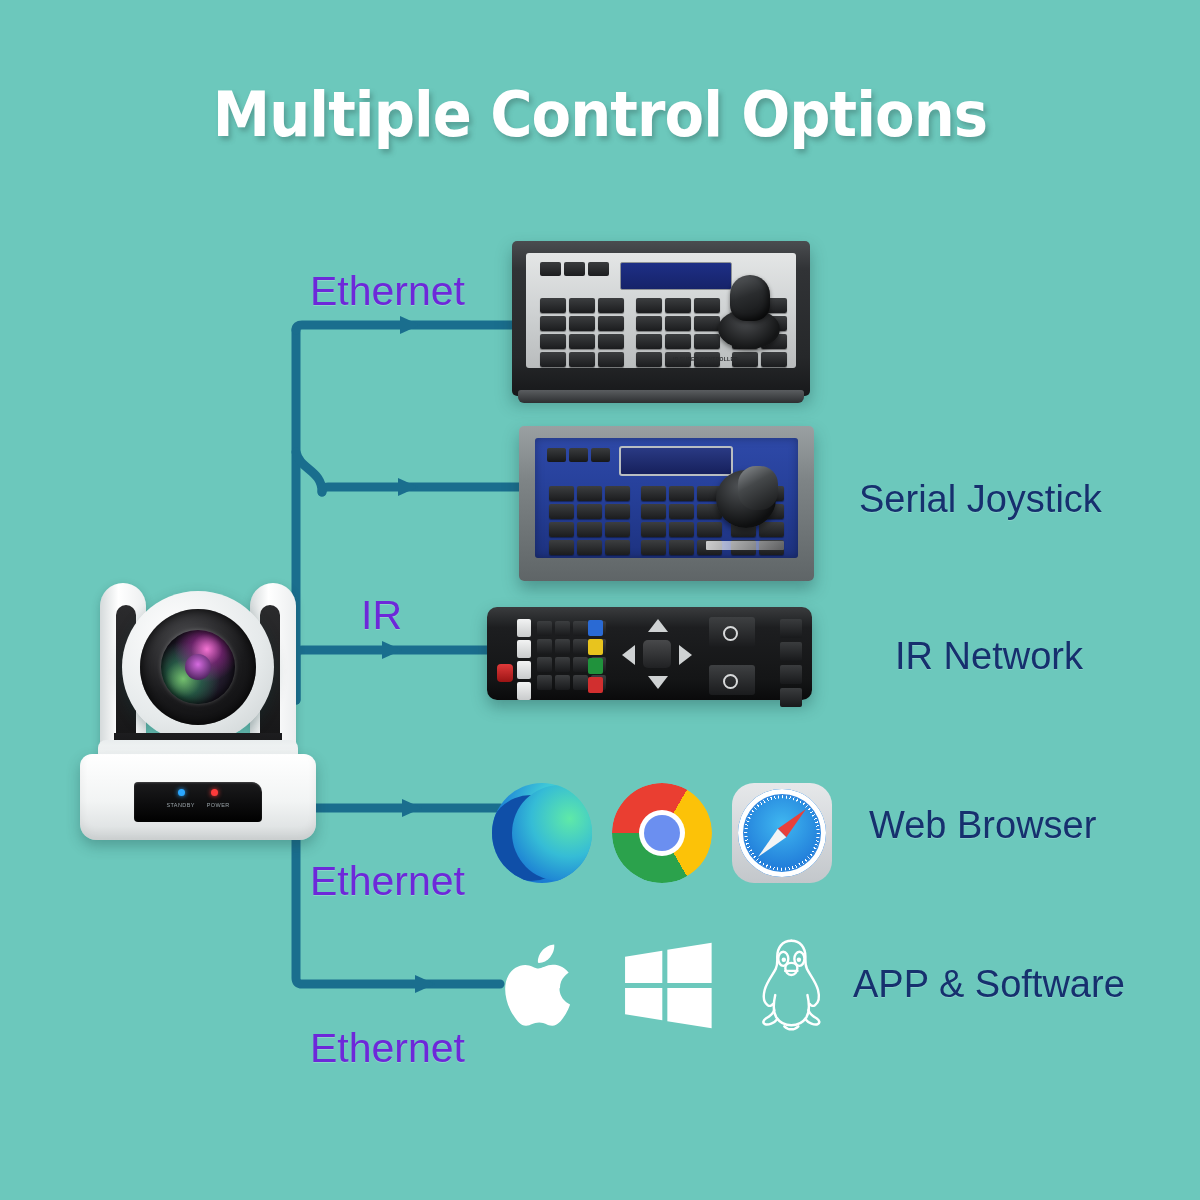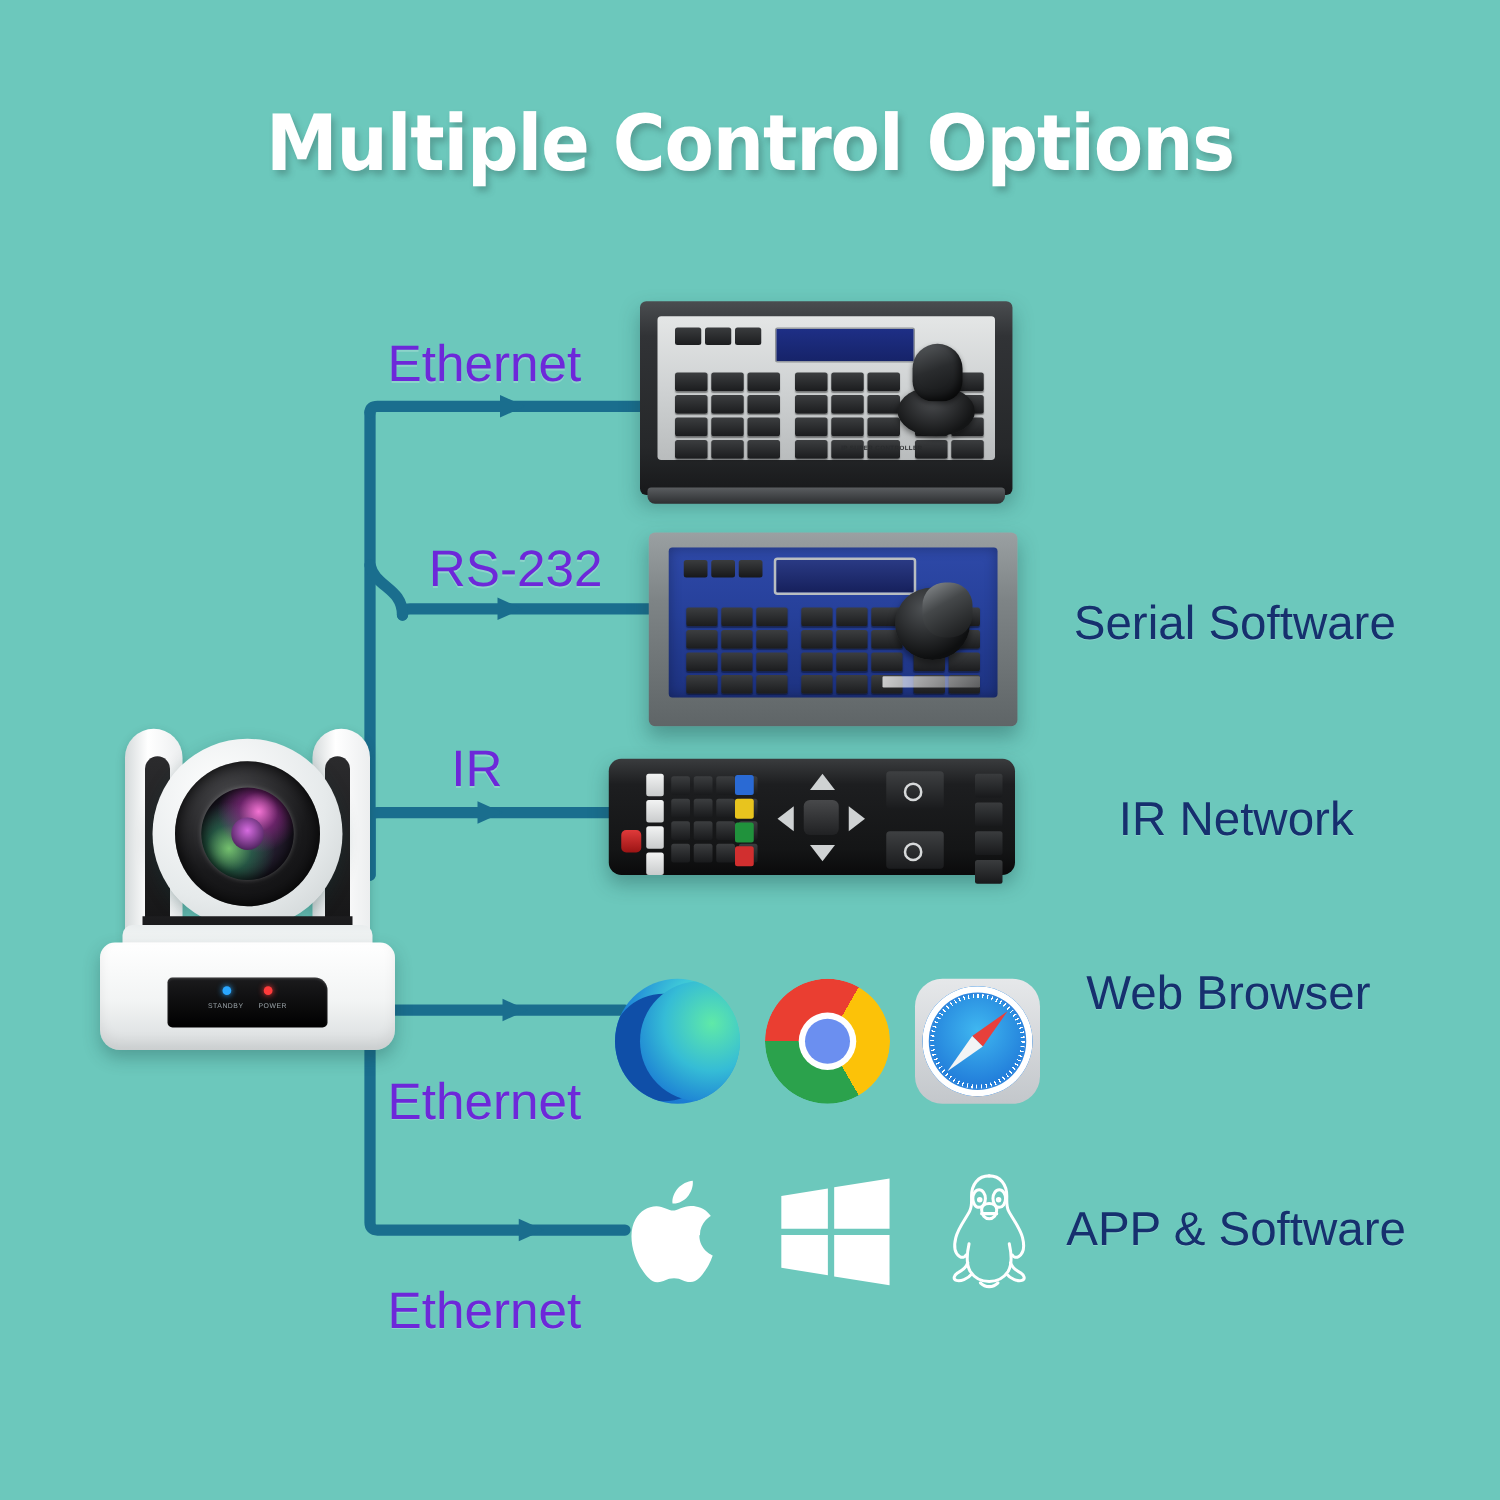--- a/index.html
+++ b/index.html
@@ -319,28 +319,27 @@
     <g fill="#1a6e8e">
       <polygon points="400,316 420,325 400,334"></polygon>
       <polygon points="398,478 418,487 398,496"></polygon>
       <polygon points="382,641 402,650 382,659"></polygon>
       <polygon points="402,799 422,808 402,817"></polygon>
       <polygon points="415,975 435,984 415,993"></polygon>
     </g>
   </svg>
 
   <div class="edge-label" style="left:310px;top:268px;">Ethernet</div>
-  <div class="edge-label" style="left:343px;top:432px;">RS-232</div>
   <div class="edge-label" style="left:361px;top:592px;">IR</div>
   <div class="edge-label" style="left:310px;top:858px;">Ethernet</div>
   <div class="edge-label" style="left:310px;top:1025px;">Ethernet</div>
 
-  <div class="right-label" style="left:859px;top:478px;">Serial Software</div>
+  <div class="right-label" style="left:859px;top:478px;">Serial Joystick</div>
   <div class="right-label" style="left:895px;top:635px;">IR Network</div>
-  <div class="right-label" style="left:869px;top:774px;">Web Browser</div>
+  <div class="right-label" style="left:869px;top:804px;">Web Browser</div>
   <div class="right-label" style="left:853px;top:963px;">APP &amp; Software</div>
 
   <div class="camera">
     <div class="cam-yoke">
       <div class="yoke-arm l"></div>
       <div class="yoke-arm r"></div>
       <div class="yoke-inner l"></div>
       <div class="yoke-inner r"></div>
       <div class="cam-head">
         <div class="lens-barrel">

